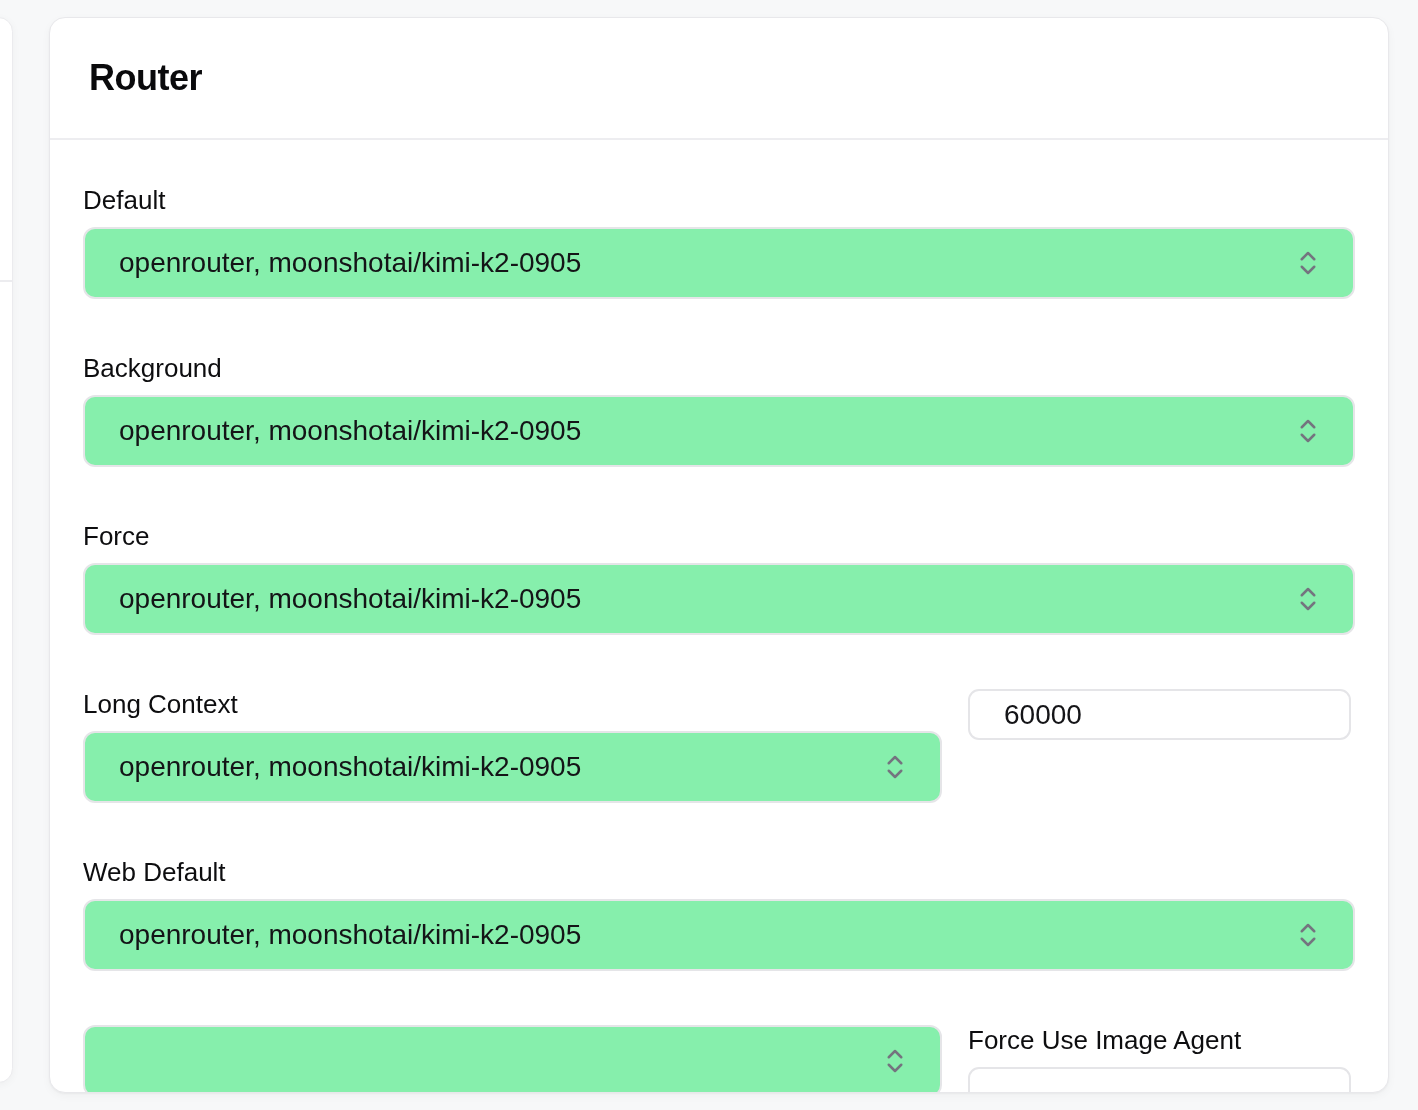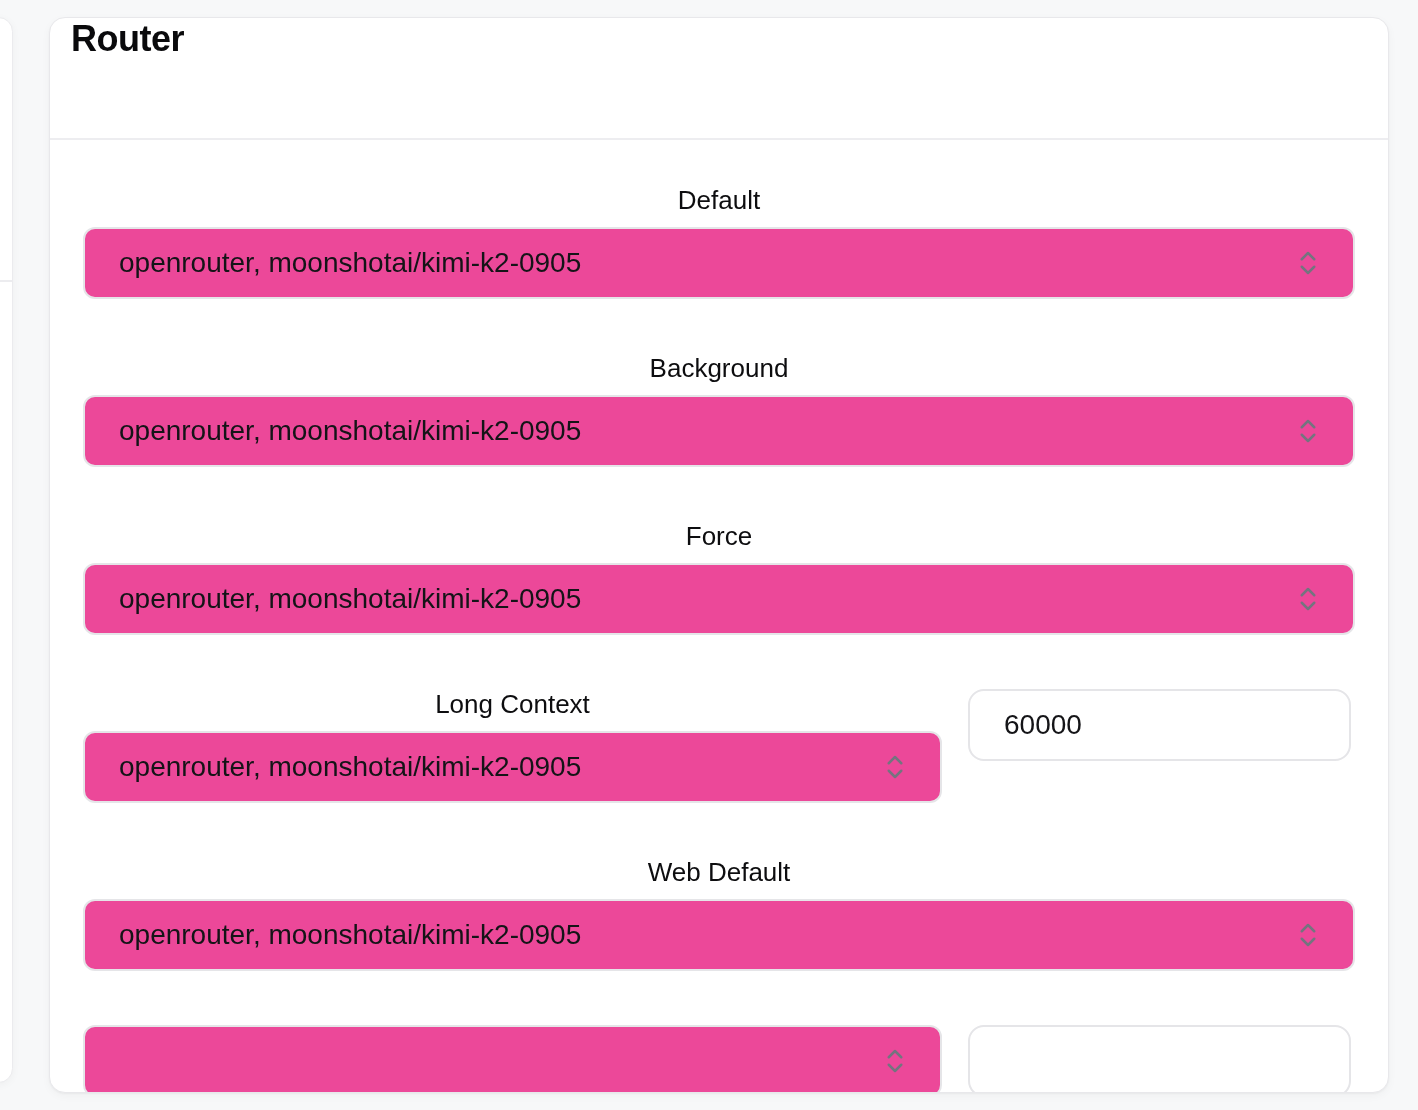--- a/index.html
+++ b/index.html
@@ -34,22 +34,22 @@
     width: 1340px; height: 1076px;
     background: #ffffff;
     border: 1px solid #e8e8eb;
     border-radius: 16px;
     box-shadow: 0 1px 2px rgba(0,0,0,0.04), 0 3px 10px rgba(0,0,0,0.035);
     overflow: hidden;
   }
   .card-header {
     height: 122px;
     display: flex;
-    align-items: flex-start;
-    padding: 0 21px;
+    align-items: center;
+    padding: 0 39px;
     border-bottom: 2px solid #ededf0;
   }
   .card-title {
     font-size: 36px;
     font-weight: 700;
     letter-spacing: -0.5px;
     color: #0a0a0c;
   }
   .card-content {
     padding: 45px 33px 0 33px;
@@ -63,28 +63,27 @@
   .col-wide { width: 859px; }
   .col-narrow { width: 383px; }
 
   .field-label {
     display: block;
     font-size: 26px;
     font-weight: 500;
     line-height: 30px;
     color: #0d0d0f;
     margin-bottom: 12px;
-    text-align: center;
   }
 
   .control {
     position: relative;
     width: 100%;
     height: 72px;
-    background: #ec4899;
+    background: #86efac;
     border: 2px solid #e5e5e8;
     border-radius: 12px;
     display: flex;
     align-items: center;
     padding: 0 70px 0 34px;
     font-family: inherit;
     font-size: 28px;
     font-weight: 400;
     color: #141417;
     text-align: left;
@@ -100,24 +99,24 @@
     position: absolute;
     right: 30px;
     top: 50%;
     transform: translateY(-50%);
     width: 30px; height: 30px;
     color: #74747f;
     pointer-events: none;
   }
   input.control-input {
     width: 100%;
-    height: 72px;
+    height: 51px;
     background: #ffffff;
     border: 2px solid #e5e5e8;
-    border-radius: 16px;
+    border-radius: 11px;
     padding: 0 34px;
     font-family: inherit;
     font-size: 28px;
     font-weight: 400;
     color: #141417;
     outline: none;
   }
 </style>
 </head>
 <body>
@@ -200,19 +199,20 @@
         <div class="col-wide">
           <button class="control">
             <span class="value"></span>
             <svg class="chevron" viewBox="0 0 24 24" fill="none" stroke="currentColor" stroke-width="2" stroke-linecap="round" stroke-linejoin="round">
                 <path d="m7 15 5 5 5-5"></path>
                 <path d="m7 9 5-5 5 5"></path>
               </svg>
           </button>
         </div>
         <div class="col-narrow">
+          <span class="field-label">Force Use Image Agent</span>
           <input class="control-input" type="text" value="" style="">
         </div>
       </div>
 
     </div>
   </section>
 </div>
 
 </body></html>

